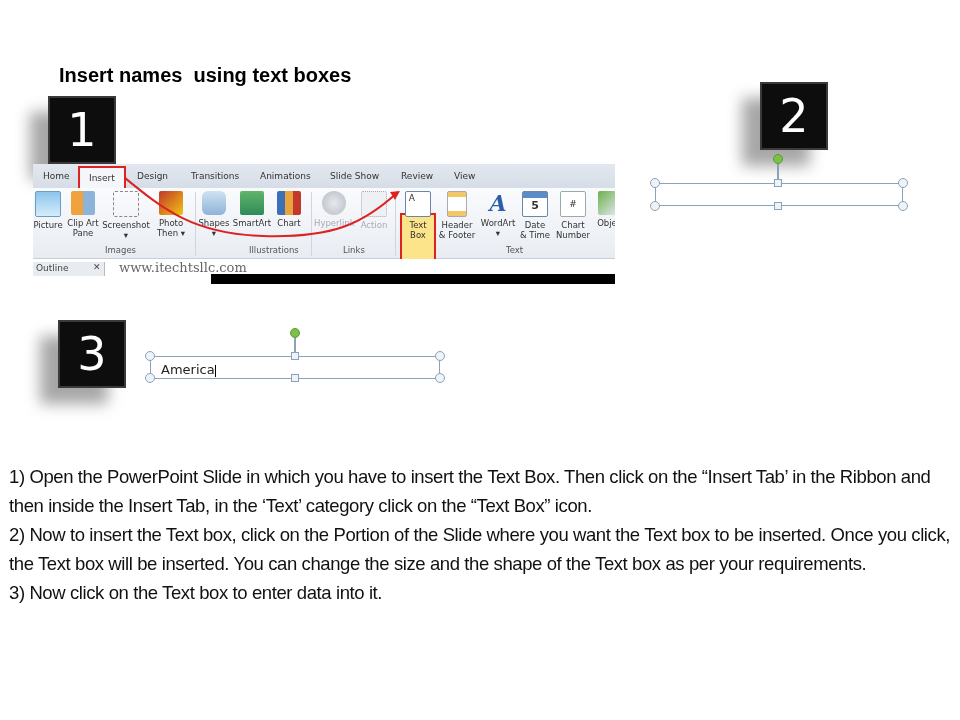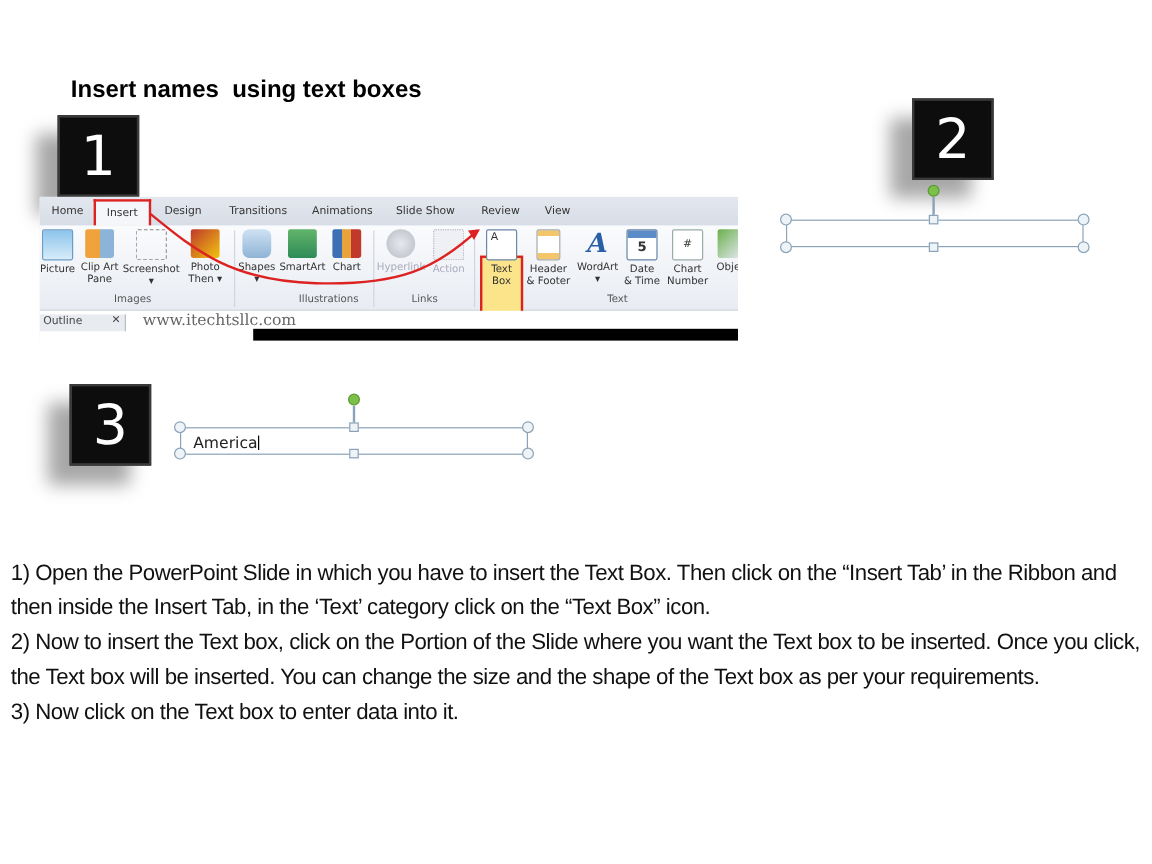--- a/index.html
+++ b/index.html
@@ -66,21 +66,21 @@
     <div class="btn" style="left:68px;width:50px;">
       <span class="ico" style="border:1px dashed #888;background:transparent;"></span>
       <span>Screenshot</span><br>
       <span>▾</span>
     </div>
     <div class="btn" style="left:121px;width:34px;">
       <span class="ico" style="background:linear-gradient(135deg,#c0392b,#f1c40f);"></span>
       <span>Photo</span><br>
       <span>Then ▾</span>
     </div>
-    <div class="glabel" style="left:62px;text-align:center;">Images</div>
+    <div class="glabel" style="left:72px;text-align:center;">Images</div>
     <div class="gsep" style="left:162px;"></div>
 
     <div class="btn" style="left:164px;width:34px;">
       <span class="ico" style="background:linear-gradient(#cfe2f3,#8fb3d6);border-radius:6px;"></span>
       <span>Shapes</span><br>
       <span>▾</span>
     </div>
     <div class="btn" style="left:199px;width:40px;">
       <span class="ico" style="background:linear-gradient(#62b46a,#2e8b57);"></span>
       <span>SmartArt</span>

